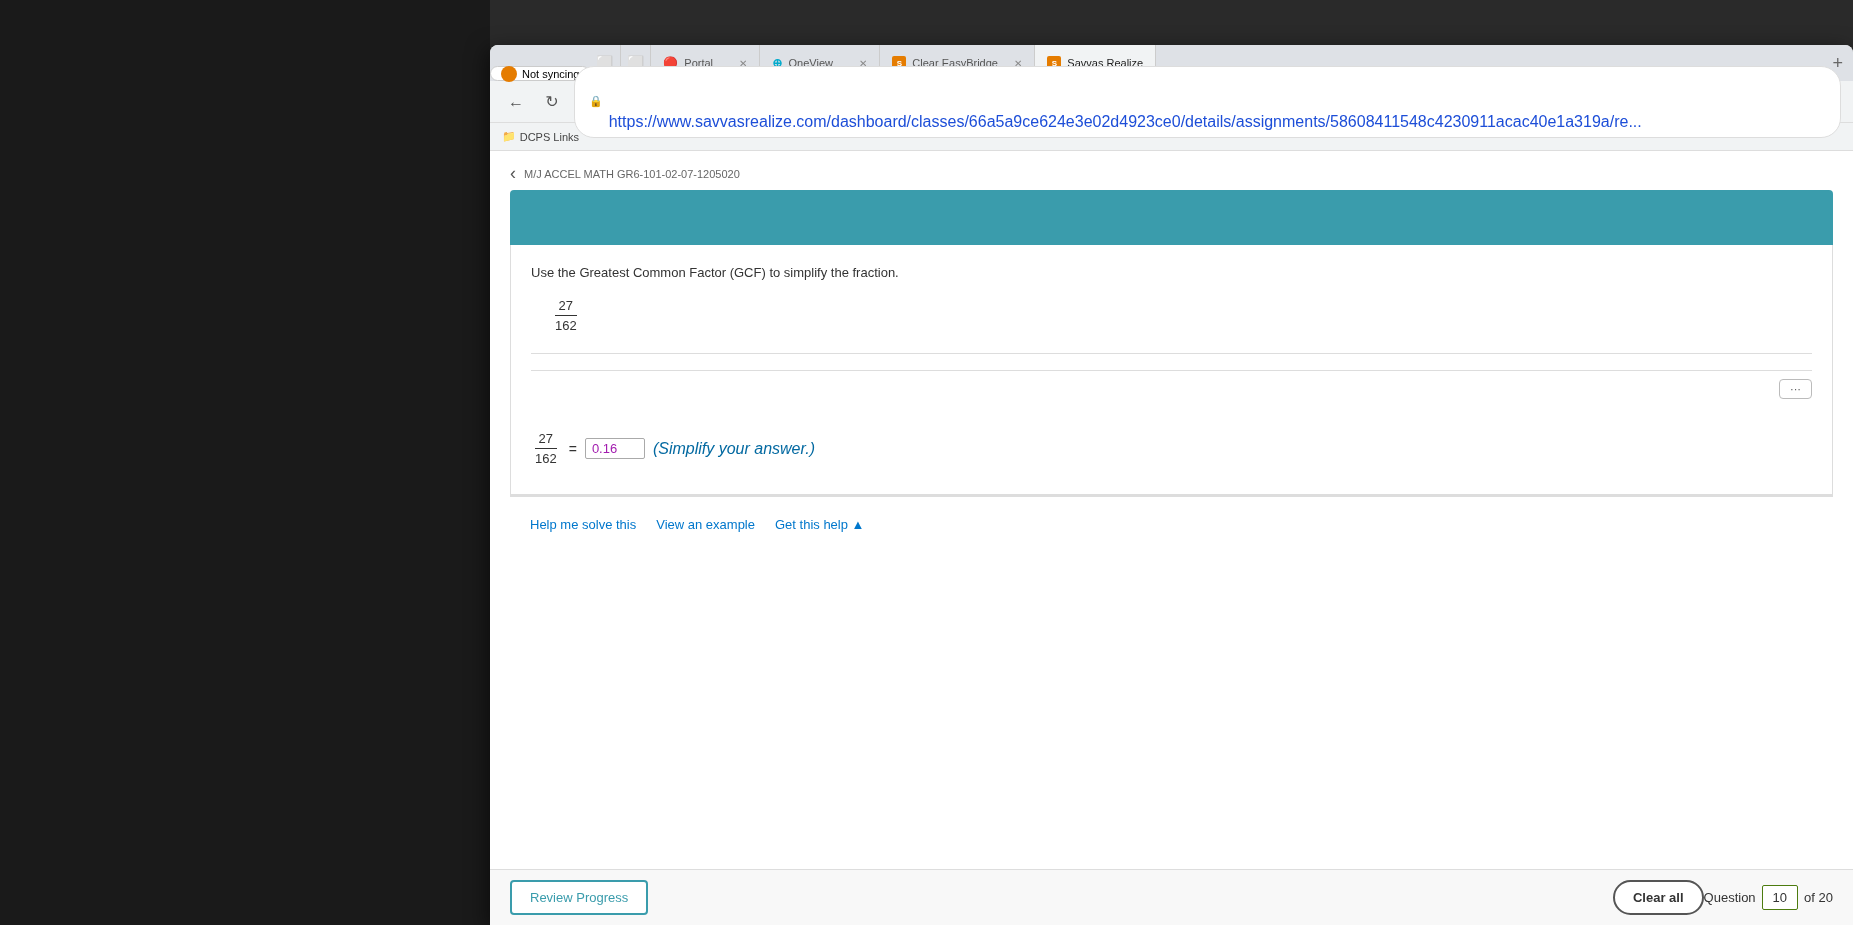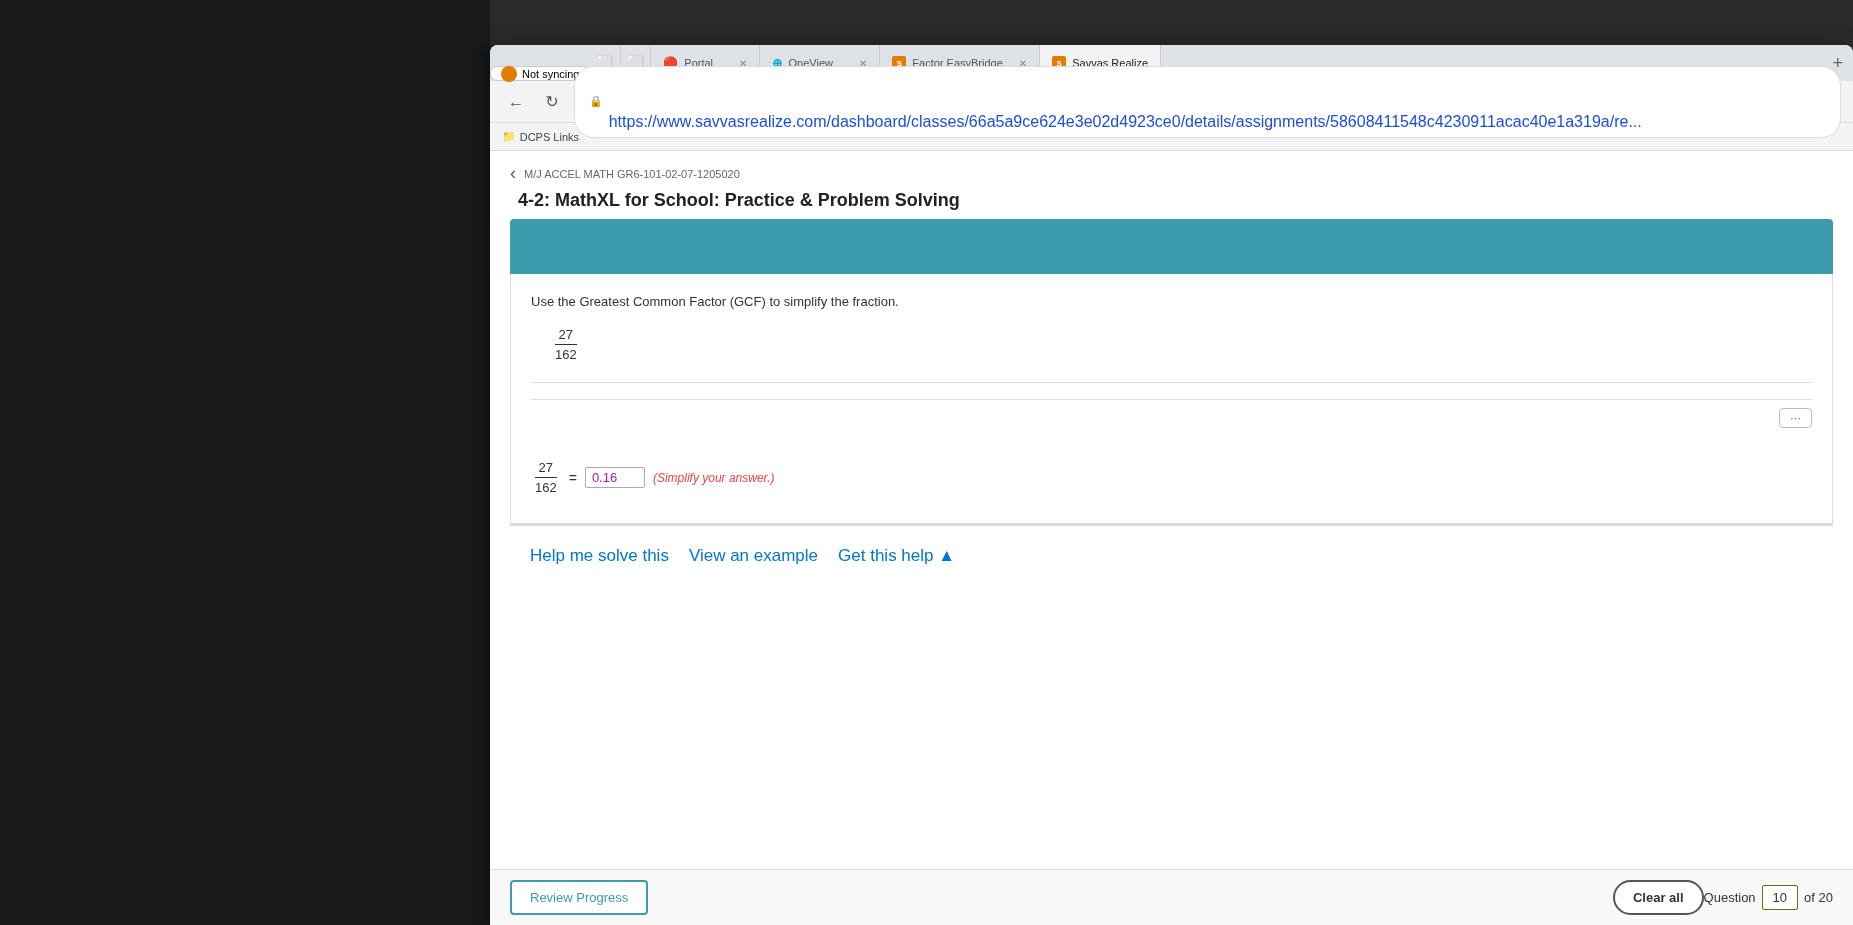--- a/index.html
+++ b/index.html
@@ -245,22 +245,22 @@
       border: 1px solid #aaa;
       border-radius: 2px;
       padding: 2px 6px;
       font-size: 13px;
       width: 60px;
       color: #a21caf;
       background: #fff;
     }
 
     .simplify-text {
-      font-size: 12px;
-      color: #ef4444;
+      font-size: 16px;
+      color: #0369a1;
       font-style: italic;
     }
 
     
     .expand-btn-row {
       display: flex;
       justify-content: flex-end;
       padding: 8px 0;
       border-top: 1px solid #ddd;
       margin-top: 10px;
@@ -283,21 +283,21 @@
     .help-buttons {
       padding: 20px 20px;
       display: flex;
       align-items: center;
       gap: 20px;
       border-top: 2px solid #ddd;
       margin: 0 20px;
     }
 
     .help-btn {
-      font-size: 17px;
+      font-size: 13px;
       color: #0077cc;
       background: none;
       border: none;
       cursor: pointer;
       text-decoration: none;
     }
 
     
     .footer-bar {
       display: flex;
@@ -425,21 +425,21 @@
     </div>
 
     <div class="tab-item">
       <span style="color: #00aacc; font-size: 12px; font-weight:bold;">⊕</span>
       <span style="font-size:11px; color:#555;">OneView</span>
       <span style="font-size:10px; color:#888; margin-left:20px;">✕</span>
     </div>
 
     <div class="tab-item">
       <div class="savvas-icon">S</div>
-      <span style="font-size:11px; color:#555;">Factor EasyBridge</span>
+      <span style="font-size:11px; color:#555;">Clear EasyBridge</span>
       <span style="font-size:10px; color:#888; margin-left:10px;">✕</span>
     </div>
 
     <div class="tab-item active">
       <div class="savvas-icon">S</div>
       <span style="font-size:11px; color:#222;">Savvas Realize</span>
     </div>
 
     <div class="spacer"></div>
     <div class="tab-new">+</div>
@@ -461,21 +461,20 @@
     </div>
   </div>
 
   <div class="page-content">
 
     <div class="breadcrumb-nav">
       <span class="back-arrow">‹</span>
       <span class="breadcrumb-text">M/J ACCEL MATH GR6-101-02-07-1205020</span>
     </div>
 
-    <div class="assignment-title">4-2: MathXL for School: Practice &amp; Problem Solving</div>
 
     <div class="teal-header"></div>
 
     <div class="question-area">
 
       <div class="question-text">Use the Greatest Common Factor (GCF) to simplify the fraction.</div>
 
       <div class="fraction-display">
         <div class="fraction">
           <span class="numerator">27</span>

